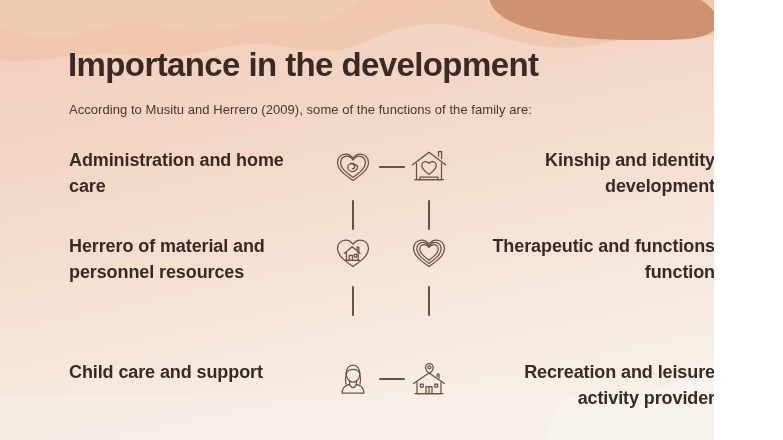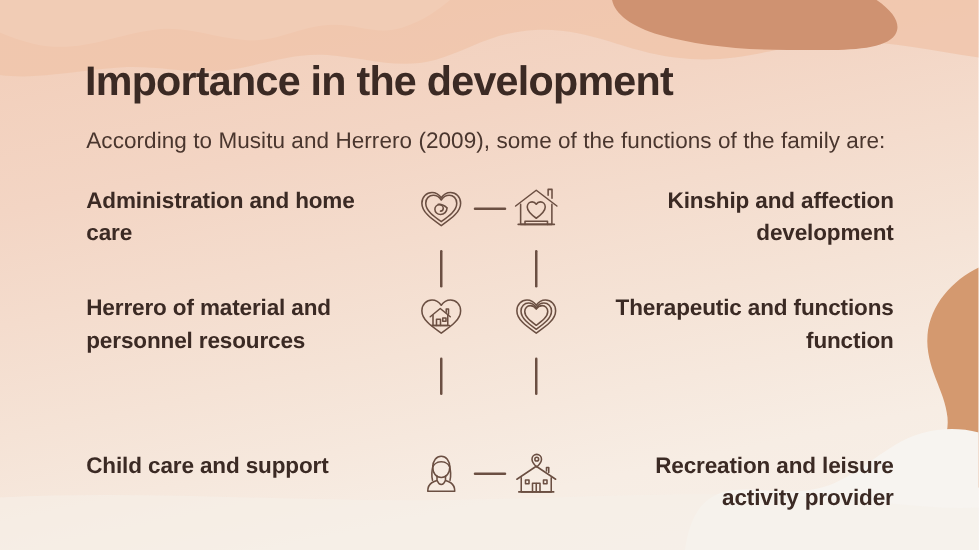--- a/index.html
+++ b/index.html
@@ -3,38 +3,38 @@
 <meta charset="utf-8">
 <style>
   * { margin:0; padding:0; box-sizing:border-box; }
   html, body {
     width:783px; height:440px;
     font-family:"Liberation Sans", sans-serif;
     overflow:hidden;
   }
   #slide {
     position:relative;
-    width:783px; height:440px;
+    width:714px; height:440px;
     background:linear-gradient(168deg,#f2cdb8 0%,#f3d5c4 28%,#f5e3d6 58%,#f7ede4 80%,#f6efe8 100%);
     overflow:hidden;
   }
   .bg-layer { position:absolute; inset:0; pointer-events:none; }
   .bg-layer svg { display:block; width:783px; height:440px; }
 
   
   .content { position:absolute; inset:0; }
 
   #page-title {
     position:absolute; left:68px; top:46px;
     font-size:33px; font-weight:700; letter-spacing:-0.6px;
     color:#3b2a24; white-space:nowrap;
   }
   #subtitle {
     position:absolute; left:69px; top:102px;
-    font-size:18px; font-weight:400; color:#4a362e;
+    font-size:13px; font-weight:400; color:#4a362e;
     letter-spacing:0.05px; white-space:nowrap;
   }
 
   
   .row { position:absolute; left:0; width:783px; height:60px; }
   .row.r1 { top:148px; }
   .row.r2 { top:234px; }
   .row.r3 { top:320px;margin-top:40px; }
 
   .label {
@@ -86,21 +86,21 @@
     </svg>
   </div>
 
   <div class="content">
 
     <div id="page-title">Importance in the development</div>
     <div id="subtitle">According to Musitu and Herrero (2009), some of the functions of the family are:</div>
 
     <div class="row r1">
       <div class="label left">Administration and home care</div>
-      <div class="label right">Kinship and affection development</div>
+      <div class="label right">Kinship and identity development</div>
 
       <div class="icon-slot a">
         <svg viewBox="0 0 46 46" fill="none" stroke="#6b4f42" stroke-width="1.25" stroke-linecap="round" stroke-linejoin="round">
           <path d="M23 36.5 C16 31.5 7.5 26 7.5 18.5 C7.5 13.5 11.2 10 15.6 10 C18.6 10 21.3 11.7 23 14.2 C24.7 11.7 27.4 10 30.4 10 C34.8 10 38.5 13.5 38.5 18.5 C38.5 26 30 31.5 23 36.5 Z"></path>
           <path d="M23 33.3 C17.2 29.2 10.6 24.6 10.6 18.6 C10.6 14.7 13.4 12.2 16.6 12.2 C19 12.2 21.5 13.7 23 16 C24.5 13.7 27 12.2 29.4 12.2 C32.6 12.2 35.4 14.7 35.4 18.6 C35.4 24.6 28.8 29.2 23 33.3 Z"></path>
           <path d="M27.6 22.4 C27.6 25.3 25.3 27.6 22.4 27.6 C19.9 27.6 17.9 25.8 17.9 23.4 C17.9 21.3 19.6 19.7 21.6 19.7 C23.3 19.7 24.6 21 24.6 22.6 C24.6 23.9 23.6 24.9 22.4 24.9"></path>
           <path d="M27.5 22.2 C25.6 20.3 23.2 19.2 20.6 19.4"></path>
         </svg>
       </div>
 

